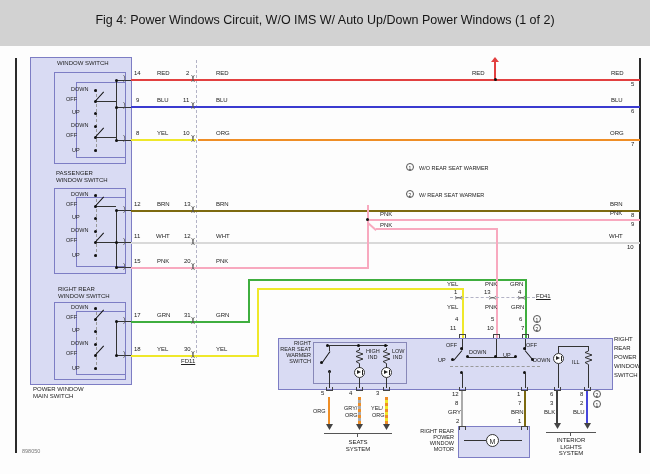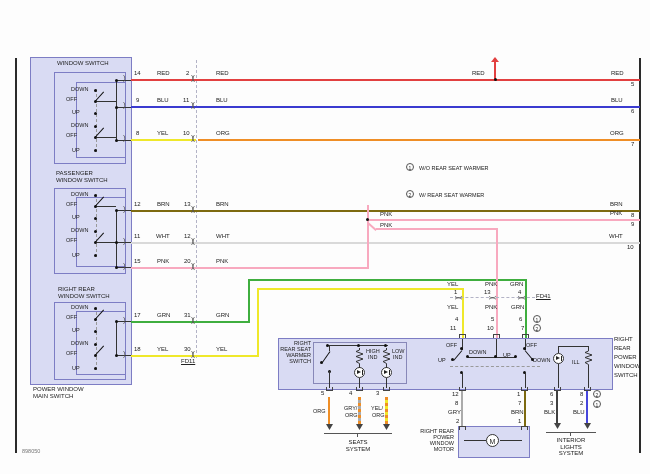--- a/index.html
+++ b/index.html
@@ -38,20 +38,23 @@
   .ct{text-align:center;}
   #hdr{position:absolute;left:0;top:0;width:650px;height:46px;background:#d2d2d2;}
   #hdr .title{position:absolute;left:0;top:13px;width:100%;text-align:center;
        font-size:12.5px;color:#151515;}
 </style>
 </head>
 <body>
 
 <div id="stage">
 
+  <div id="hdr">
+    <div class="title">Fig 4: Power Windows Circuit, W/O IMS W/ Auto Up/Down Power Windows (1 of 2)</div>
+  </div>
 
   <div class="abs" style="left:15px;top:58px;width:2px;height:395px;background:#2a2a2a;"></div>
   <div class="abs" style="left:639px;top:58px;width:2px;height:395px;background:#2a2a2a;"></div>
 
   <div class="dashv" style="left:196px;top:60px;height:298px;"></div>
   <div class="t" style="left:181px;top:358px;text-decoration:underline;">FD11</div>
 
   <div class="box" style="left:30px;top:57px;width:100px;height:326px;"></div>
   <div class="t" style="left:33px;top:386px;">POWER WINDOW</div>
   <div class="t" style="left:33px;top:393px;">MAIN SWITCH</div>

